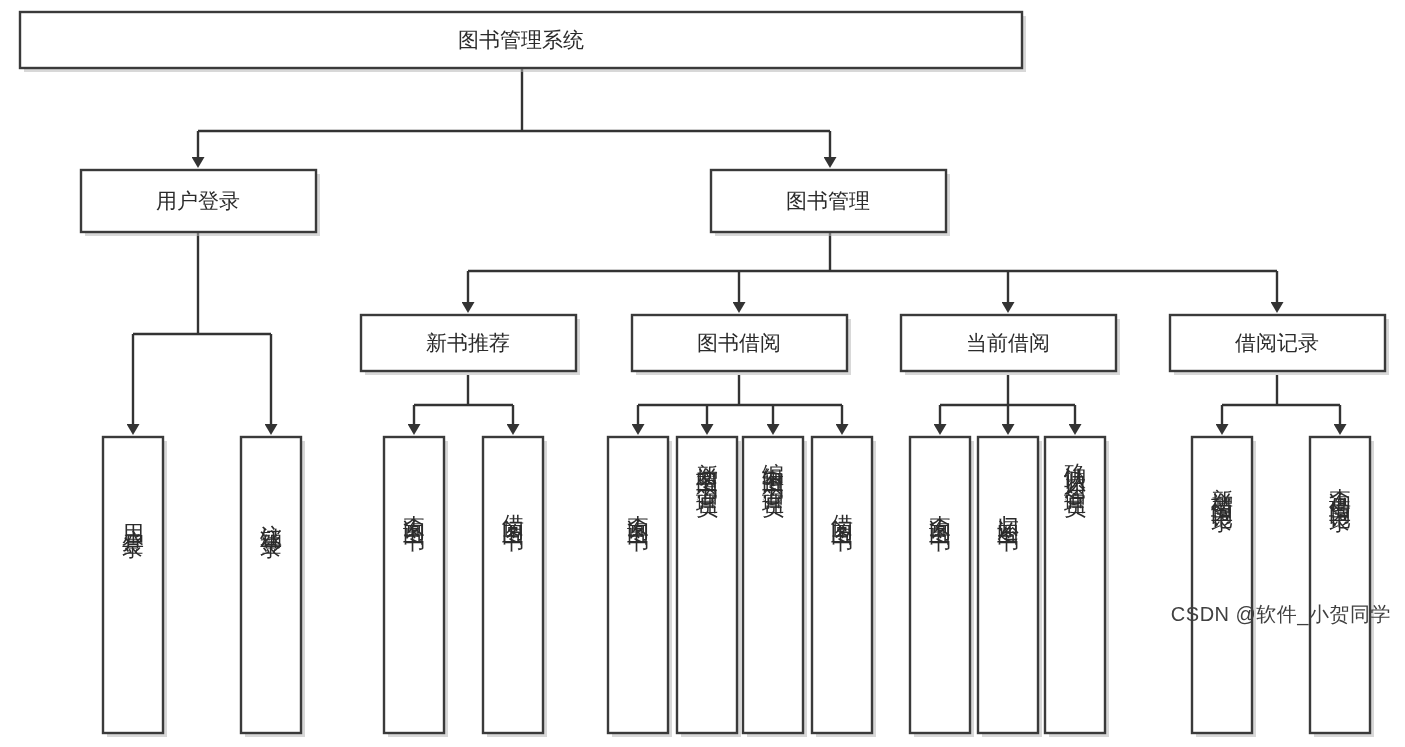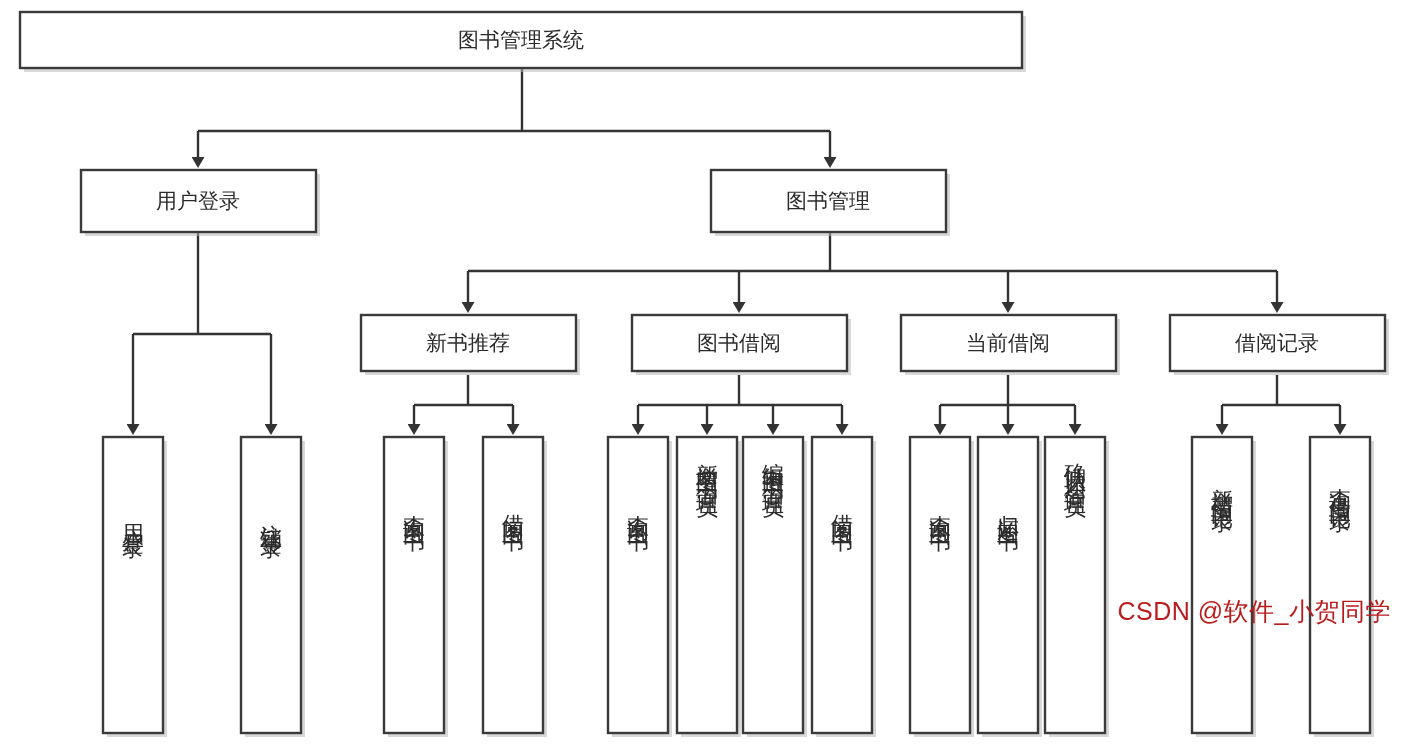--- a/index.html
+++ b/index.html
@@ -68,22 +68,22 @@
     color: #2b2b2b;
     letter-spacing: 5px;
     white-space: nowrap;
     text-align: center;
   }
   .watermark {
     position: absolute;
     right: 14px;
     bottom: 8px;
     font-family: "Liberation Sans", "DejaVu Sans", sans-serif;
-    font-size: 25px;
-    color: #b91c1c;
+    font-size: 20px;
+    color: #404040;
     letter-spacing: 0.5px;
     white-space: nowrap;
   }
 </style>
 </head>
 <body>
 
 <div id="diagram-root">
 
   <svg id="tree-svg" viewBox="0 0 1405 747" xmlns="http://www.w3.org/2000/svg">

